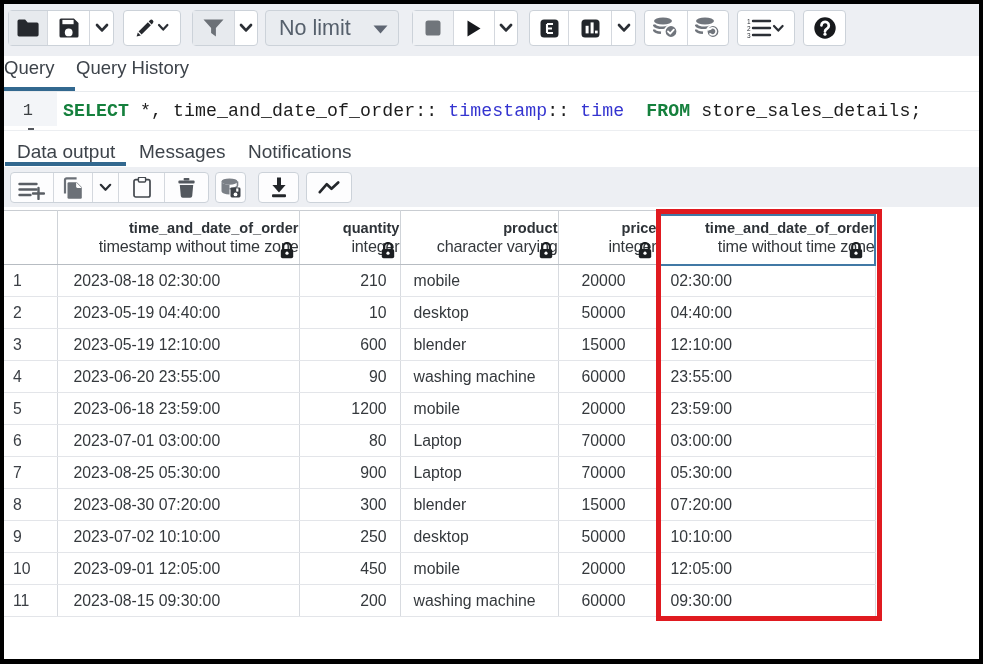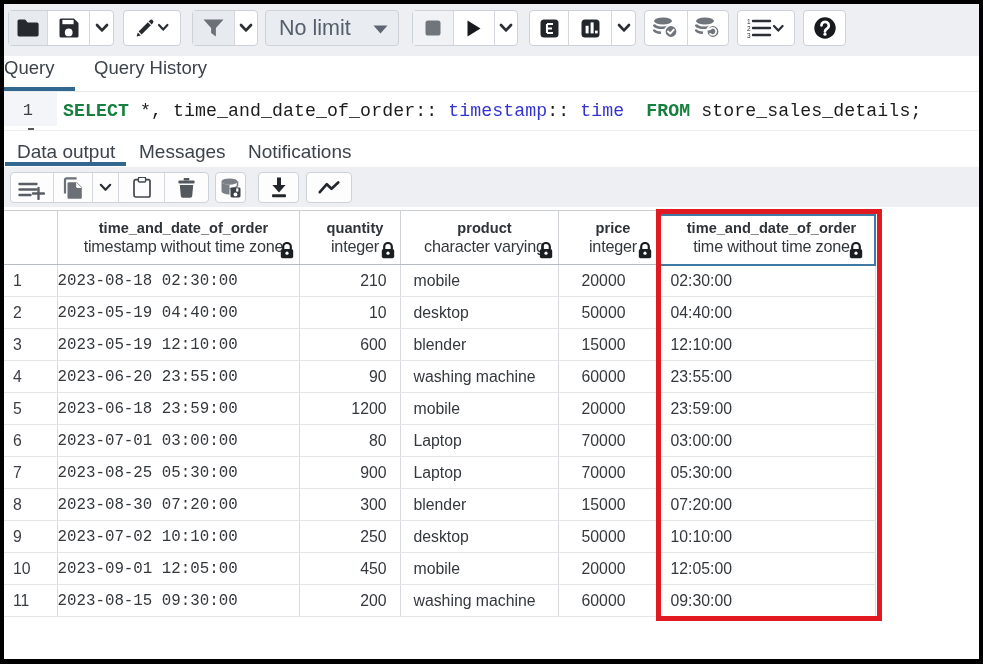--- a/index.html
+++ b/index.html
@@ -24,27 +24,27 @@
 .ty{color:#3434d0;}
 
 #otabs{position:absolute;left:0;top:127px;width:975px;height:36px;background:#fff;}
 
 #tb2{position:absolute;left:0;top:163px;width:975px;height:40px;background:#edeff3;}
 .grp2{position:absolute;top:5px;height:31px;background:#fdfdfe;border:1px solid #ccd2d9;border-radius:4px;box-sizing:border-box;display:flex;}
 
 #grid{position:absolute;left:0;top:206px;}
 table{border-collapse:collapse;table-layout:fixed;}
 th,td{padding:0;margin:0;overflow:hidden;white-space:nowrap;}
-th{border-right:1px solid #cfd3d8;border-top:1px solid #c9cdd2;border-bottom:1px solid #b7bcc2;background:#fff;vertical-align:top;text-align:center;font-weight:normal;height:54px;box-sizing:border-box;}
+th{border-right:1px solid #cfd3d8;border-top:1px solid #c9cdd2;border-bottom:1px solid #b7bcc2;background:#fff;vertical-align:top;text-align:right;font-weight:normal;height:54px;box-sizing:border-box;}
 td{border-right:1px solid #d8dbe0;border-bottom:1px solid #e3e5e9;font-size:15.8px;color:#35393d;height:32px;box-sizing:border-box;}
 .hname{font-weight:bold;font-size:14.6px;color:#2e3338;line-height:18px;margin-top:8px;}
 .htype{font-size:16.2px;color:#34383c;line-height:19px;letter-spacing:-0.2px;}
 .hpad{padding-left:11px;position:relative;}
 .rn{font-size:15.8px;color:#3c4046;padding-left:9px;background:#fff;}
-.c1{font-family:Liberation Mono, monospace;}
+.c1{padding-left:16px;}
 .num{text-align:right;padding-right:13px;padding-left:47px;}
 .num2{text-align:center;padding-right:8px;margin-left:48px;}
 .c3{padding-left:13px;}
 .c5{padding-left:13px;}
 .lock{position:absolute;right:5px;top:23px;}
 .lock5{right:12px;}
 
 #redbox{position:absolute;left:652px;top:205px;width:226px;height:412px;border:5px solid #e01a20;box-sizing:border-box;}
 #bluebox{position:absolute;left:653px;top:210px;width:219px;height:52px;border:2px solid #4179a5;box-sizing:border-box;}
 </style>
@@ -175,21 +175,21 @@
             <circle cx="11" cy="11" r="10.7" fill="#17191c"></circle>
             <path d="M7.4 8.4 a3.7 3.7 0 1 1 5.5 3.4 c-1.4 0.8-1.9 1.3-1.9 2.7" fill="none" stroke="#fff" stroke-width="2.7" stroke-linecap="round"></path>
             <circle cx="11" cy="17.2" r="1.6" fill="#fff"></circle>
           </svg>
         </div>
     </div>
   </div>
 
   <div id="qtabs">
     <div class="tabtxt" style="left:0;top:1px;">Query</div>
-    <div class="tabtxt" style="left:90px;top:1px;text-align:right;">Query History</div>
+    <div class="tabtxt" style="left:72px;top:1px;text-align:right;">Query History</div>
     <div class="underline" style="left:0px;top:31px;width:71px;height:4px;"></div>
   </div>
 
   <div id="editor">
     <div id="gutter"></div>
     <div id="lineno">1</div>
       <div style="position:absolute;left:24px;top:37px;width:6px;height:3px;background:#55595f;"></div>
       <div style="position:absolute;left:0;top:0px;width:975px;height:1px;background:#e8ebee;"></div>
       <div style="position:absolute;left:0;top:39px;width:975px;height:1px;background:#eceef1;"></div>
     <div id="sql"><span class="kw">SELECT</span> *, time_and_date_of_order:: <span class="ty">timestamp</span>:: <span class="ty">time</span>  <span class="kw">FROM</span> store_sales_details;</div>

